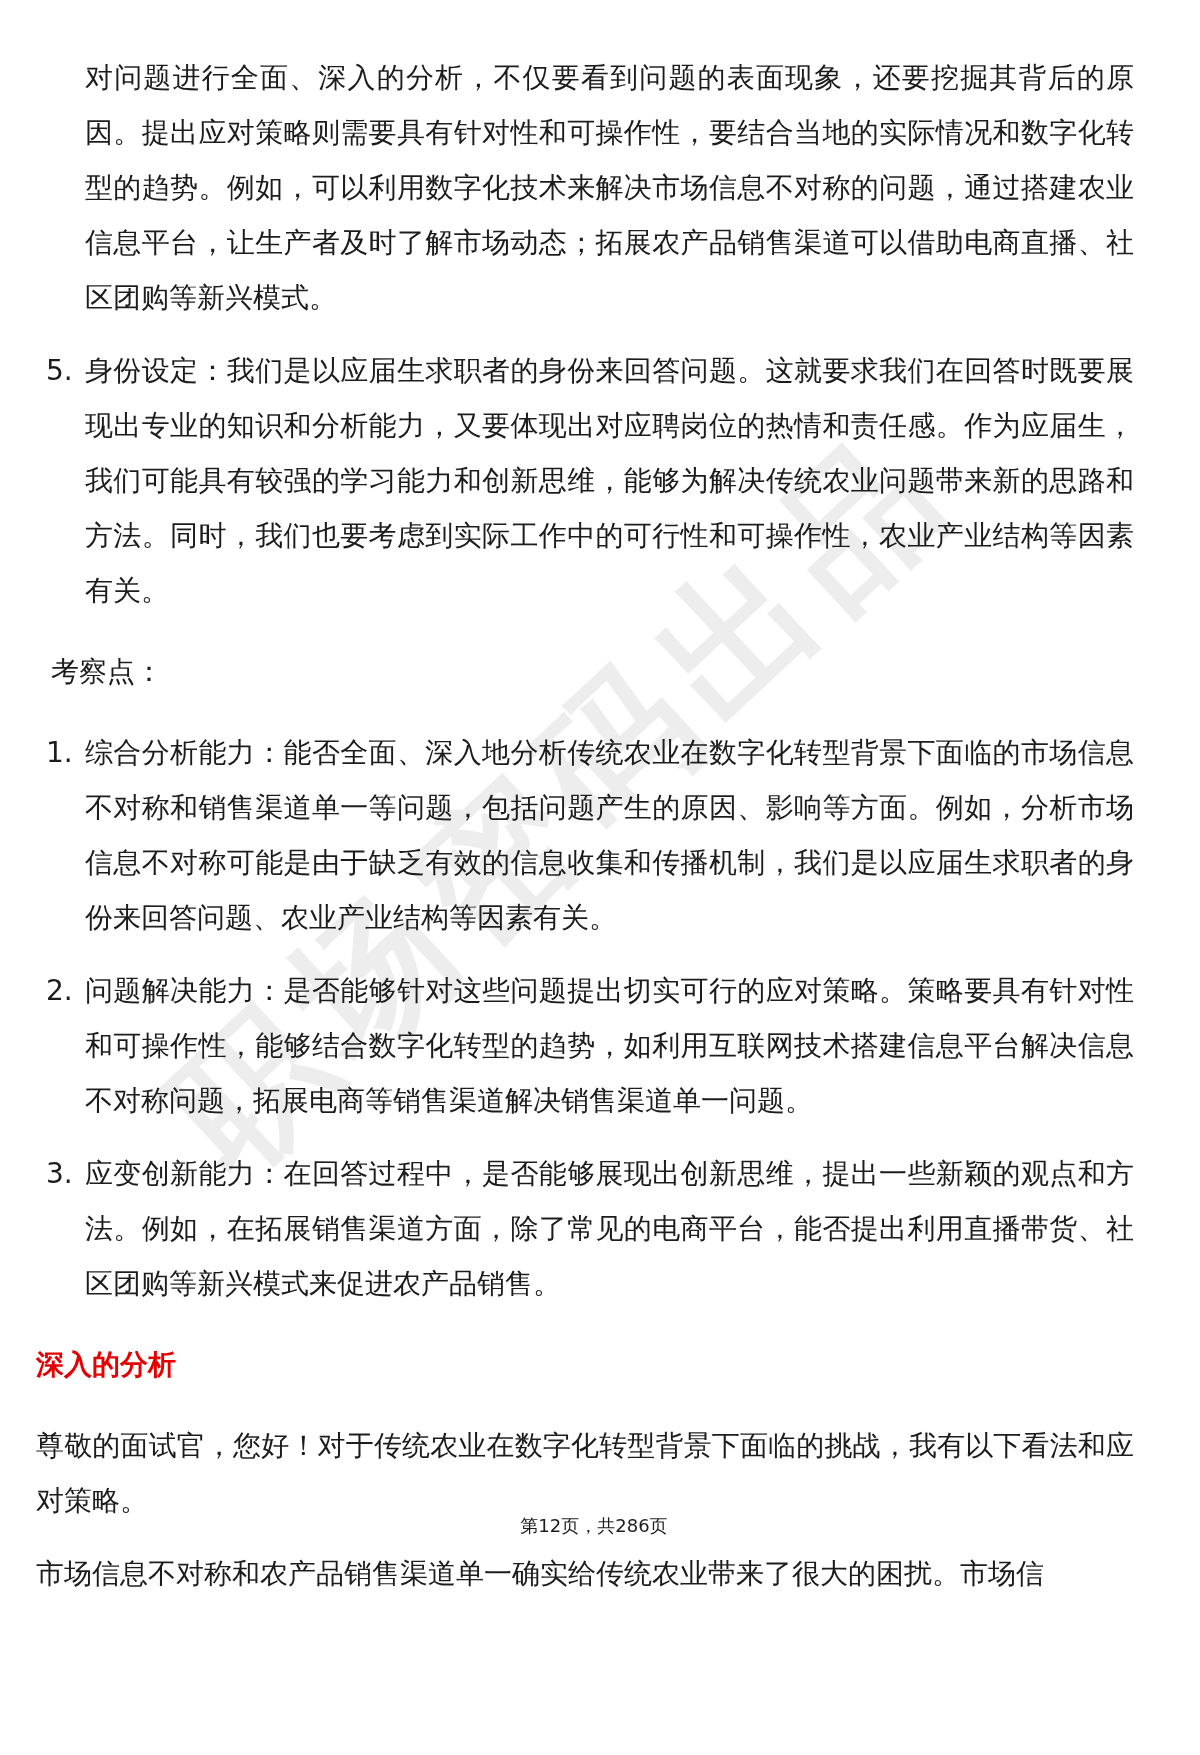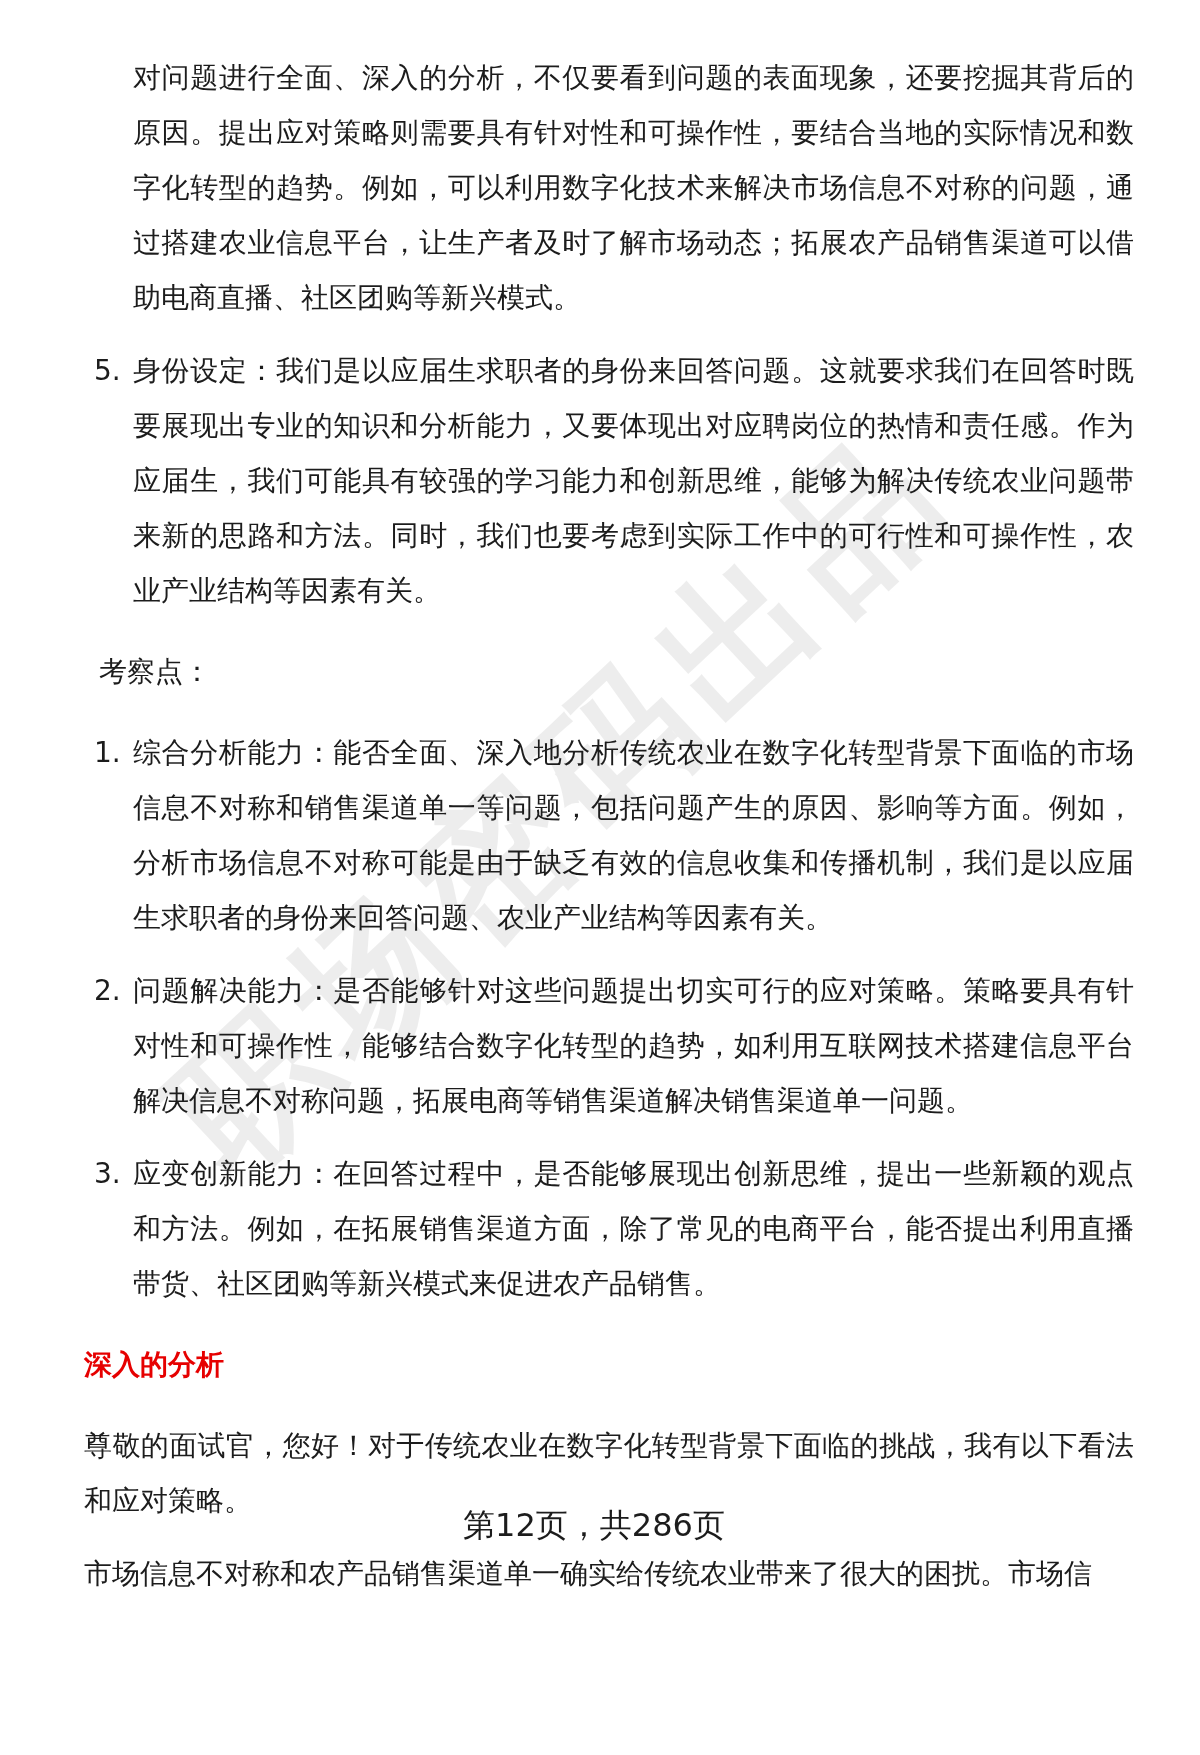--- a/index.html
+++ b/index.html
@@ -28,21 +28,21 @@
     letter-spacing: 16px;
     color: rgba(0, 0, 0, 0.07);
     white-space: nowrap;
     z-index: 0;
     pointer-events: none;
     user-select: none;
   }
   .content {
     position: relative;
     z-index: 1;
-    padding: 50px 66px 0 84px;
+    padding: 50px 66px 0 36px;
     text-align: justify;
   }
   .para {
     margin: 0 0 18px 0;
   }
   .para.indented {
     padding-left: 49px;
   }
   .list-item {
     display: flex;
@@ -66,21 +66,21 @@
     color: #e60000;
     font-weight: 700;
   }
   .footer {
     position: absolute;
     z-index: 1;
     top: 1498px;
     left: 0;
     width: 1188px;
     text-align: center;
-    font-size: 32px;
+    font-size: 18px;
     color: #1c1c1c;
   }
 </style>
 </head>
 <body>
 
 <div class="page">
 
   <div class="watermark">职场密码出品</div>
 

